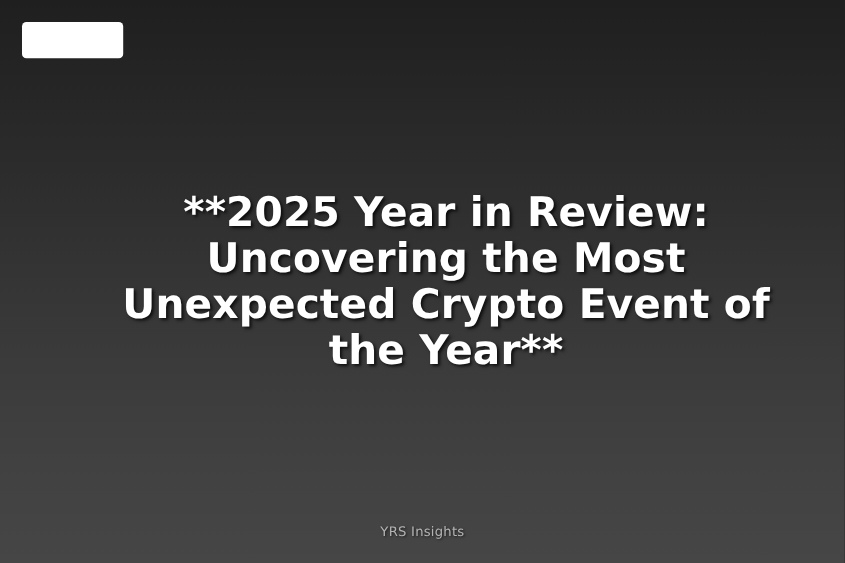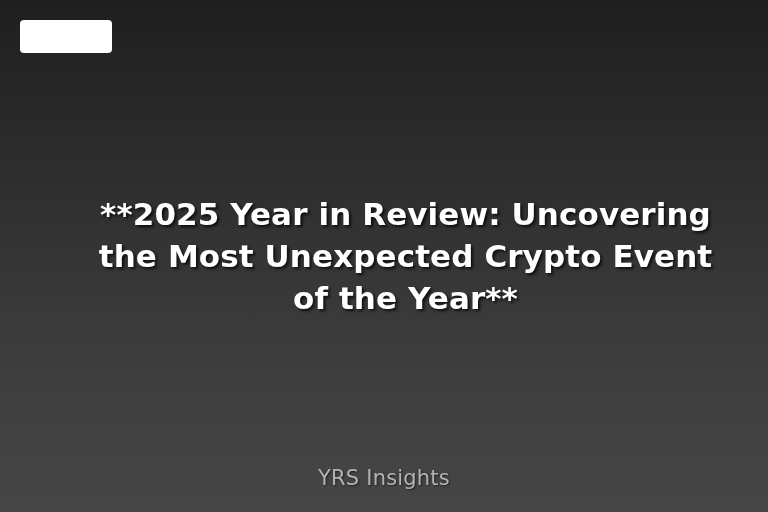--- a/index.html
+++ b/index.html
@@ -52,38 +52,38 @@
     display: flex;
     align-items: center;
     justify-content: center;
     padding: 0 40px;
   }
 
   .headline {
     width: 688px;
     text-align: center;
     color: #ffffff;
-    font-size: 31px;
+    font-size: 37px;
     line-height: 42px;
     font-weight: 700;
     letter-spacing: 0.1px;
     text-shadow: 2px 2px 3px rgba(0,0,0,0.75);
     word-wrap: break-word;
     margin-left: 43px;
   }
 
   
   .caption {
     position: absolute;
     left: 0;
     bottom: 22px;
     width: 768px;
     text-align: center;
     color: #b3b3b3;
-    font-size: 21px;
+    font-size: 12px;
     font-weight: 400;
     letter-spacing: 0.2px;
     text-shadow: 1px 1px 2px rgba(0,0,0,0.55);
   }
 </style>
 </head>
 <body>
 
 <div class="card">
 

